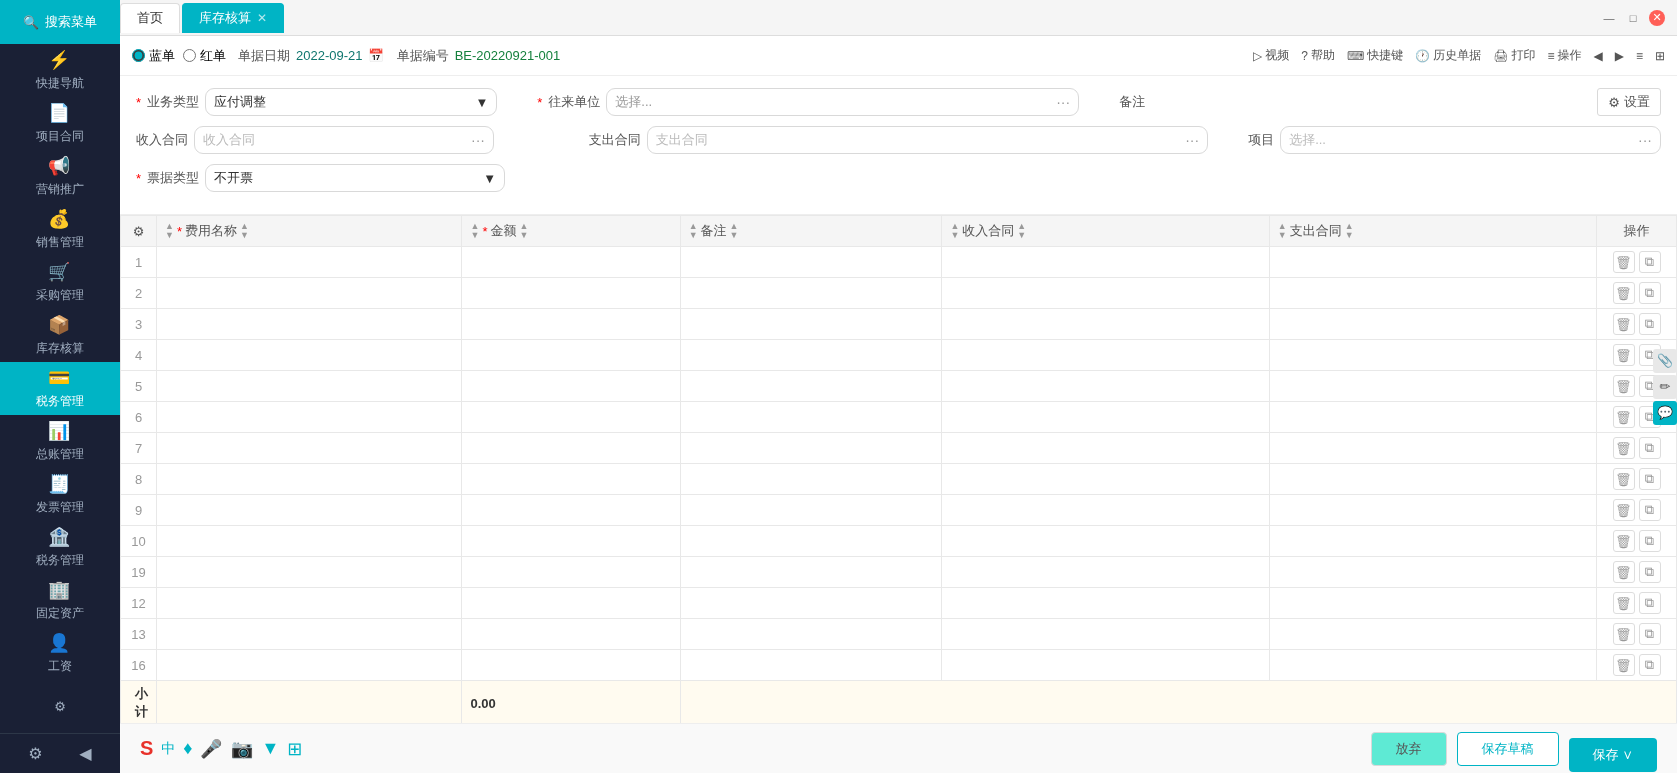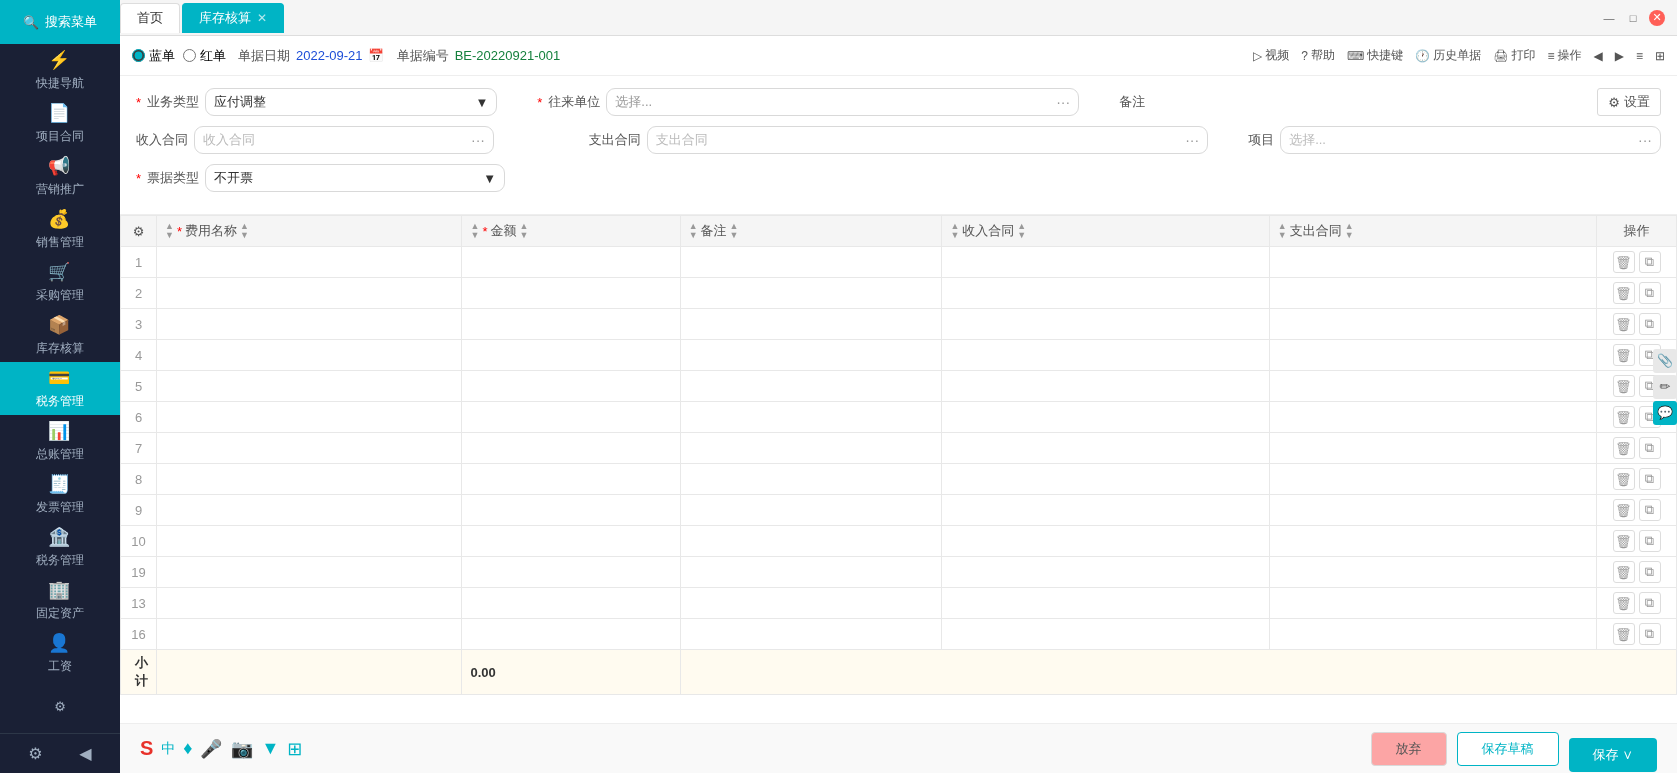--- a/index.html
+++ b/index.html
@@ -56,21 +56,21 @@
     .subtotal-row td { background: #fffbf0; font-weight: bold; color: #333; }
     .col-config { width: 30px; text-align: center; cursor: pointer; }
     .th-content { display: flex; align-items: center; gap: 3px; }
     .sort-arrows { display: flex; flex-direction: column; font-size: 9px; line-height: 1; color: #999; }
 
     
     .footer { height: 50px; background: #f9f9f9; border-top: 1px solid #eee; display: flex; align-items: center; justify-content: space-between; padding: 0 20px; flex-shrink: 0; }
     .footer-left { display: flex; align-items: center; gap: 12px; }
     .footer-icons { display: flex; align-items: center; gap: 8px; color: #00b4c5; font-size: 18px; }
     .footer-right { display: flex; align-items: center; gap: 10px; }
-    .btn-abandon { height: 34px; padding: 0 24px; border: 1px solid #d9d9d9; border-radius: 4px; background: #fca5a5; cursor: pointer; font-size: 13px; color: #555; }
+    .btn-abandon { height: 34px; padding: 0 24px; border: 1px solid #d9d9d9; border-radius: 4px; background: #5eead4; cursor: pointer; font-size: 13px; color: #555; }
     .btn-draft { height: 34px; padding: 0 24px; border: 1px solid #00b4c5; border-radius: 4px; background: white; cursor: pointer; font-size: 13px; color: #00b4c5; }
     .btn-save { height: 34px; padding: 0 24px; border: none; border-radius: 4px; background: #00b4c5; cursor: pointer; font-size: 13px; color: white; display: flex; align-items: center; gap: 4px; margin-top: 12px; }
     .float-icon { width: 24px; height: 24px; background: #e8e8e8; border-radius: 3px; display: flex; align-items: center; justify-content: center; cursor: pointer; font-size: 13px; color: #555; }
     .float-icon.teal { background: #00b4c5; color: white; }
 
     
     .window-controls { display: flex; align-items: center; gap: 8px; }
     .win-ctrl { width: 16px; height: 16px; border-radius: 50%; display: flex; align-items: center; justify-content: center; cursor: pointer; font-size: 11px; color: #666; }
   </style>
 </head>
@@ -163,21 +163,21 @@
           <input type="radio" name="bill-type" checked="" style="">
           <span>蓝单</span>
         </label>
         <label class="radio-item">
           <input type="radio" name="bill-type" style="">
           <span>红单</span>
         </label>
       </div>
       <div class="field-inline">
         <span>单据日期</span>
-        <span style="color:#1d4ed8;">2022-09-21</span>
+        <span style="color:#0f766e;">2022-09-21</span>
         <span style="cursor:pointer;">📅</span>
       </div>
       <div class="field-inline">
         <span>单据编号</span>
         <span style="color:#15803d;">BE-20220921-001</span>
       </div>
     </div>
     <div class="toolbar-right">
       <span style="display:flex;align-items:center;gap:3px;">
         <span>▷</span>
@@ -509,20 +509,34 @@
     <td></td>
     <td></td>
     <td>
       <div class="actions-col">
         <div class="action-icon">🗑</div>
         <div class="action-icon">⧉</div>
       </div>
     </td>
   </tr>
           <tr>
+    <td class="row-num">12</td>
+    <td></td>
+    <td></td>
+    <td></td>
+    <td></td>
+    <td></td>
+    <td>
+      <div class="actions-col">
+        <div class="action-icon">🗑</div>
+        <div class="action-icon">⧉</div>
+      </div>
+    </td>
+  </tr>
+          <tr>
     <td class="row-num">13</td>
     <td></td>
     <td></td>
     <td></td>
     <td></td>
     <td></td>
     <td>
       <div class="actions-col">
         <div class="action-icon">🗑</div>
         <div class="action-icon">⧉</div>

